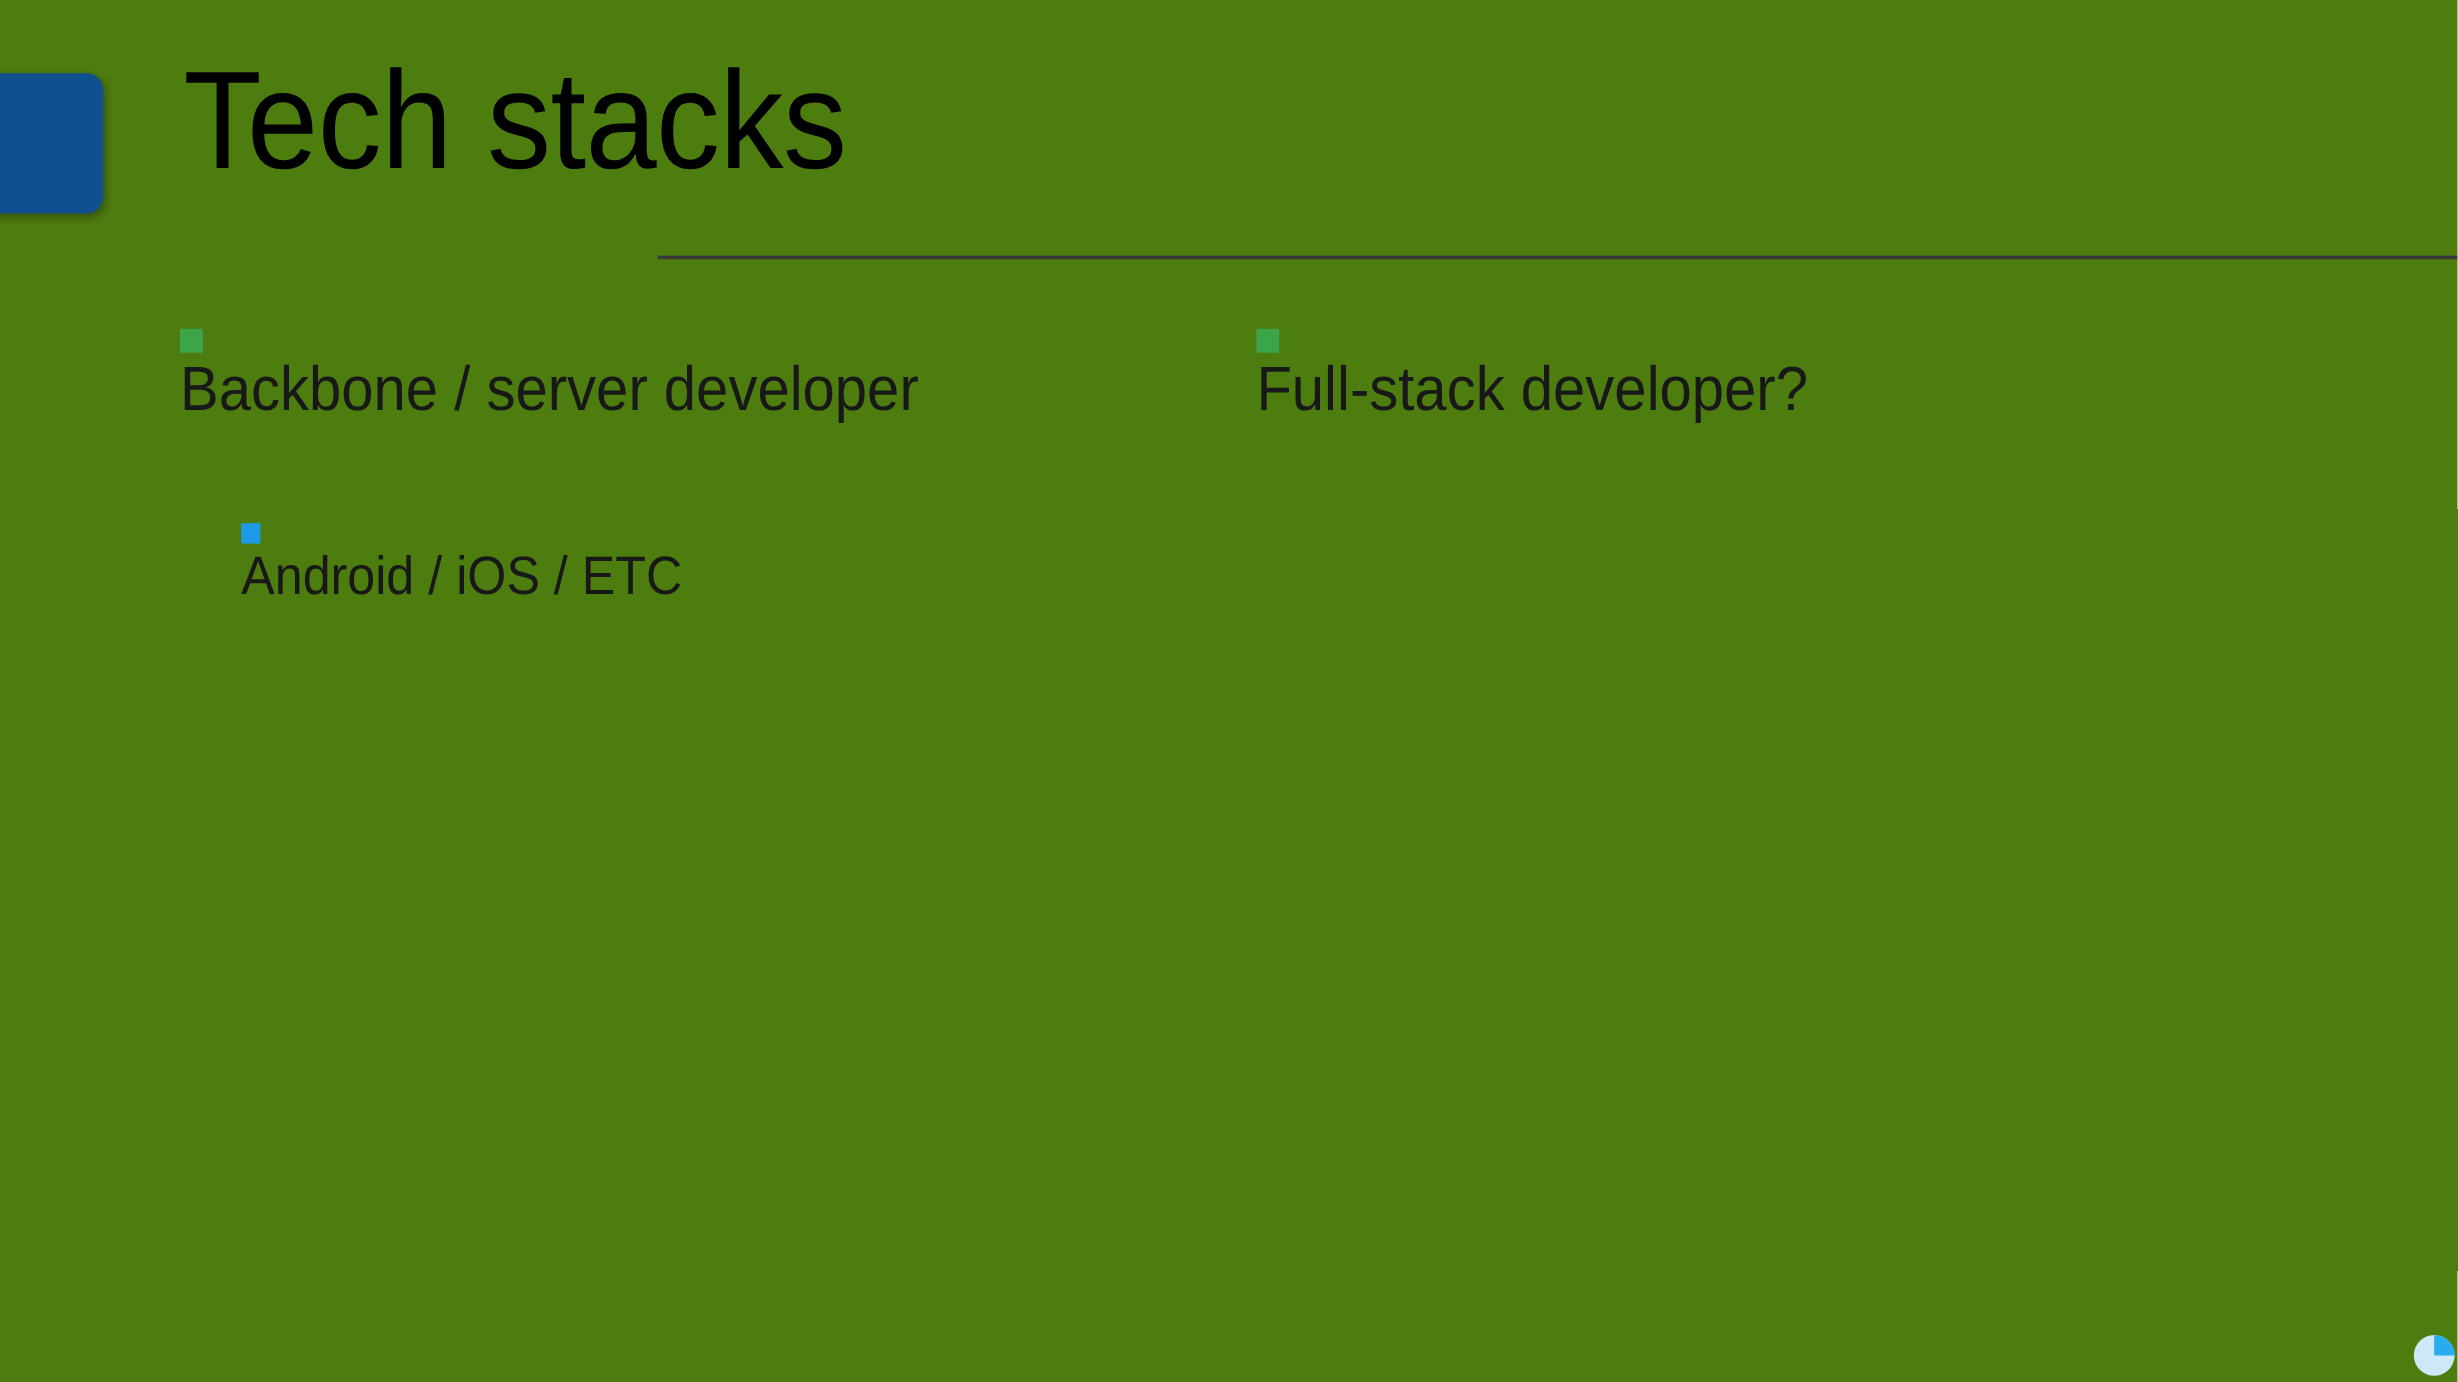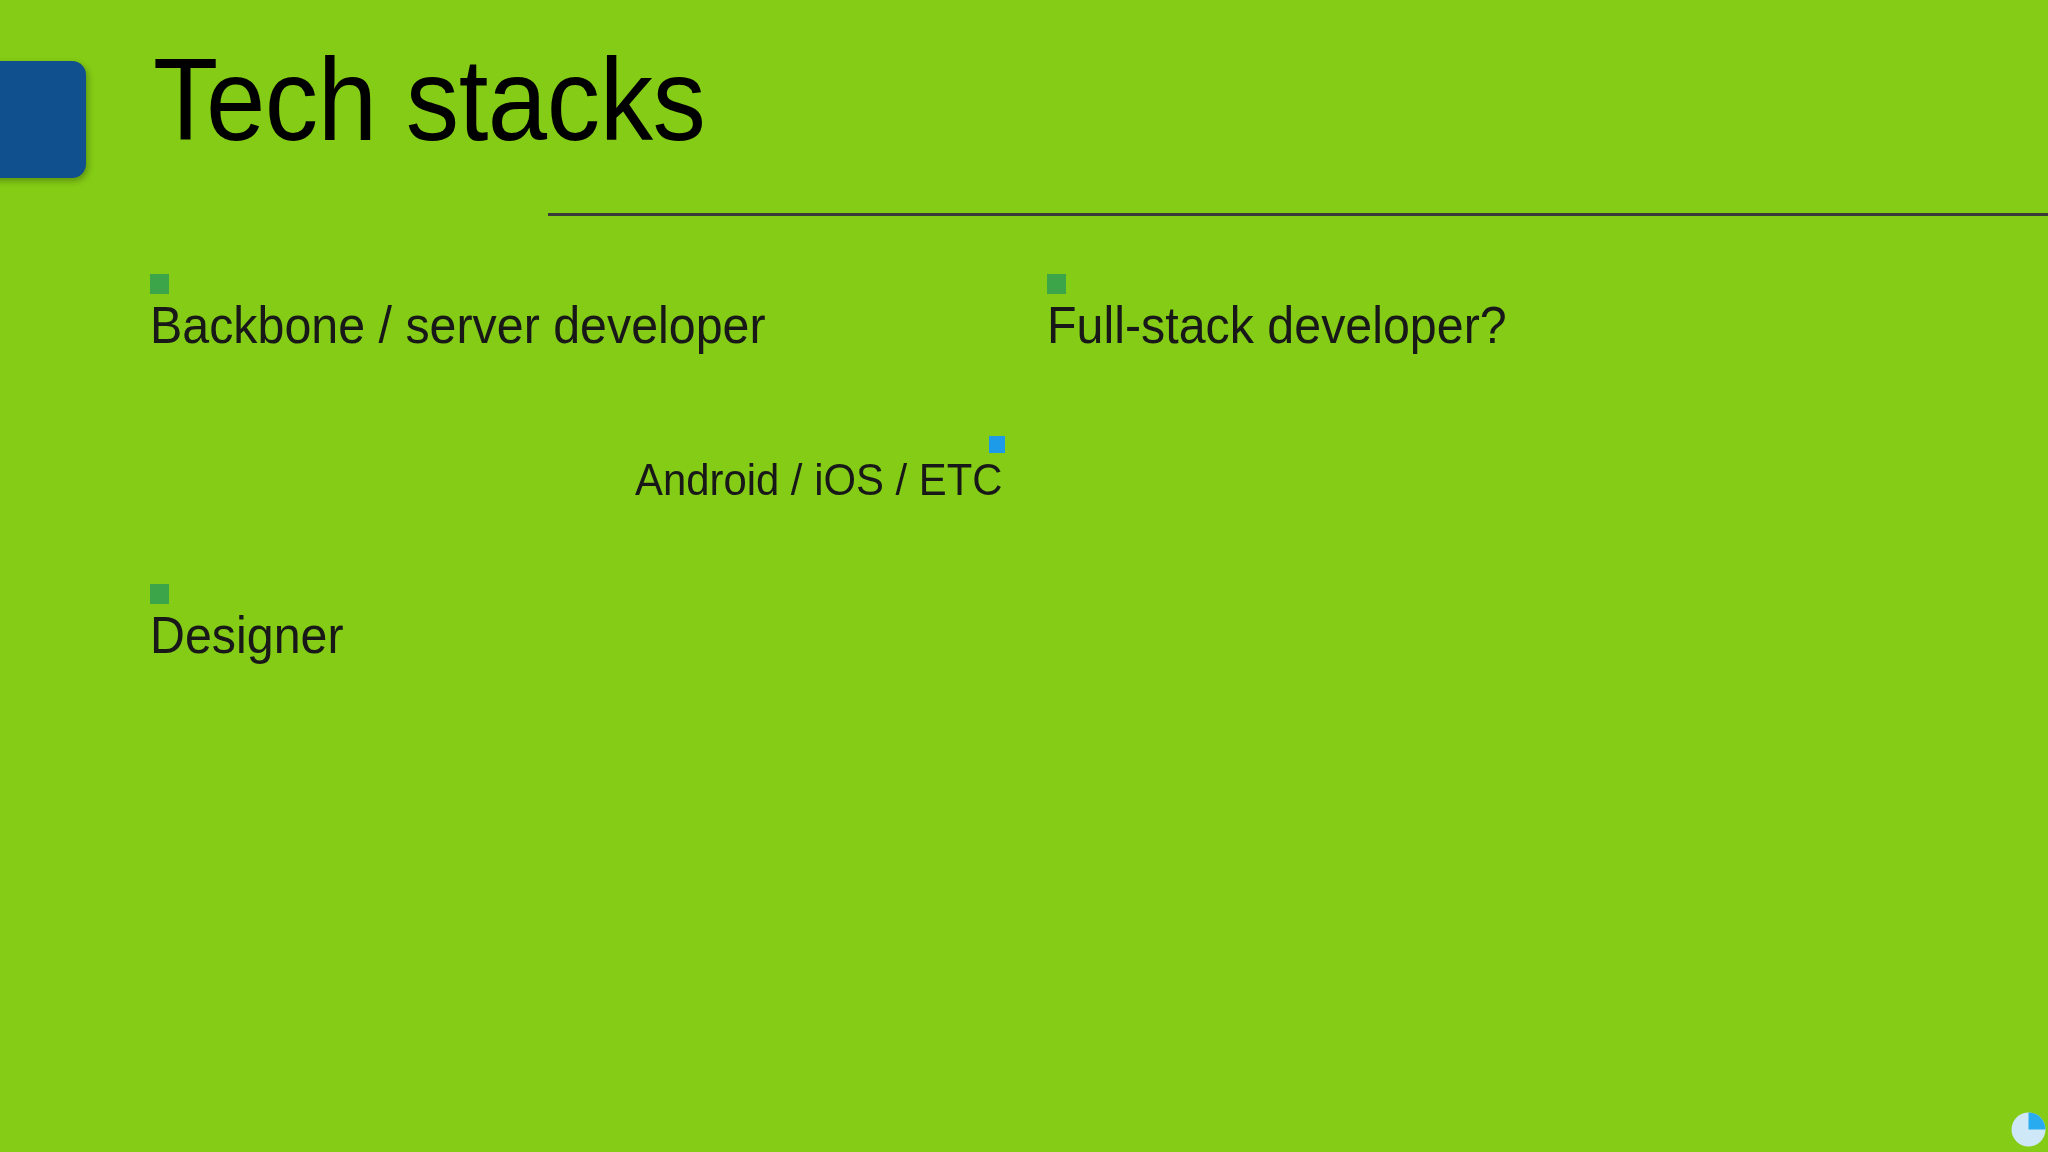--- a/index.html
+++ b/index.html
@@ -7,21 +7,21 @@
     padding: 0;
     background: #ffffff;
   }
   body {
     font-family: "DejaVu Sans", sans-serif;
   }
   .slide {
     position: relative;
     width: 2048px;
     height: 1152px;
-    background: #84cc16;
+    background: #4d7c0f;
     overflow: hidden;
   }
 
   
   .title-accent {
     position: absolute;
     left: -20px;
     top: 61px;
     width: 106px;
     height: 117px;
@@ -61,21 +61,21 @@
   .col-right { left: 1047px; width: 900px; }
 
   .bullet-row {
     position: relative;
     display: flex;
     align-items: flex-start;
     margin: 0;
     flex-direction: column;
   }
   .bullet-row.lvl1 { padding-left: 0;   margin-bottom: 60px; }
-  .bullet-row.lvl2 { padding-left: 51px; margin-bottom: 55px; align-items: flex-end; }
+  .bullet-row.lvl2 { padding-left: 51px; margin-bottom: 55px; }
 
   .marker {
     flex: 0 0 auto;
     display: inline-block;
   }
   .marker.green {
     width: 19px;
     height: 20px;
     background: #3CA54A;
     margin-top: 22px;
@@ -134,24 +134,20 @@
       <span class="bullet-text">Backbone / server developer</span>
     </div>
 
 
 
     <div class="bullet-row lvl2">
       <span class="marker blue"></span>
       <span class="bullet-text">Android / iOS / ETC</span>
     </div>
 
-    <div class="bullet-row lvl1">
-      <span class="marker green"></span>
-      <span class="bullet-text">Designer</span>
-    </div>
 
   </div>
 
   <div class="col col-right">
 
     <div class="bullet-row lvl1">
       <span class="marker green"></span>
       <span class="bullet-text">Full-stack developer?</span>
     </div>
 

